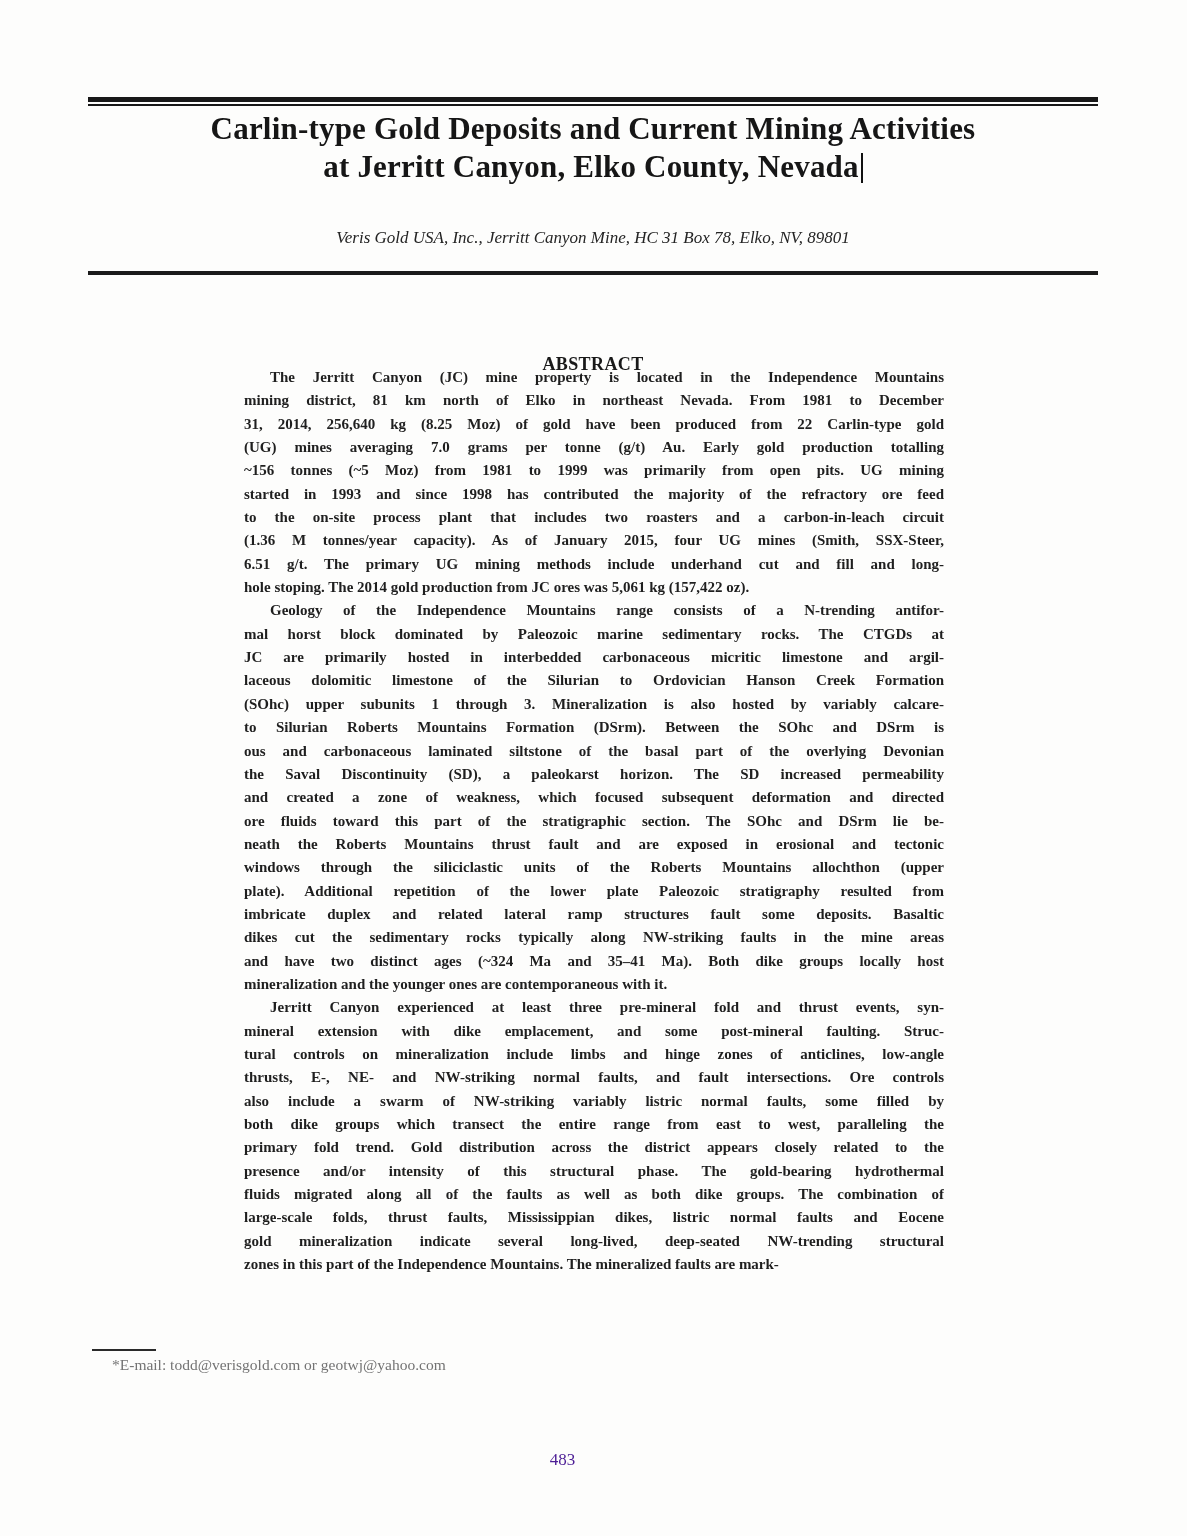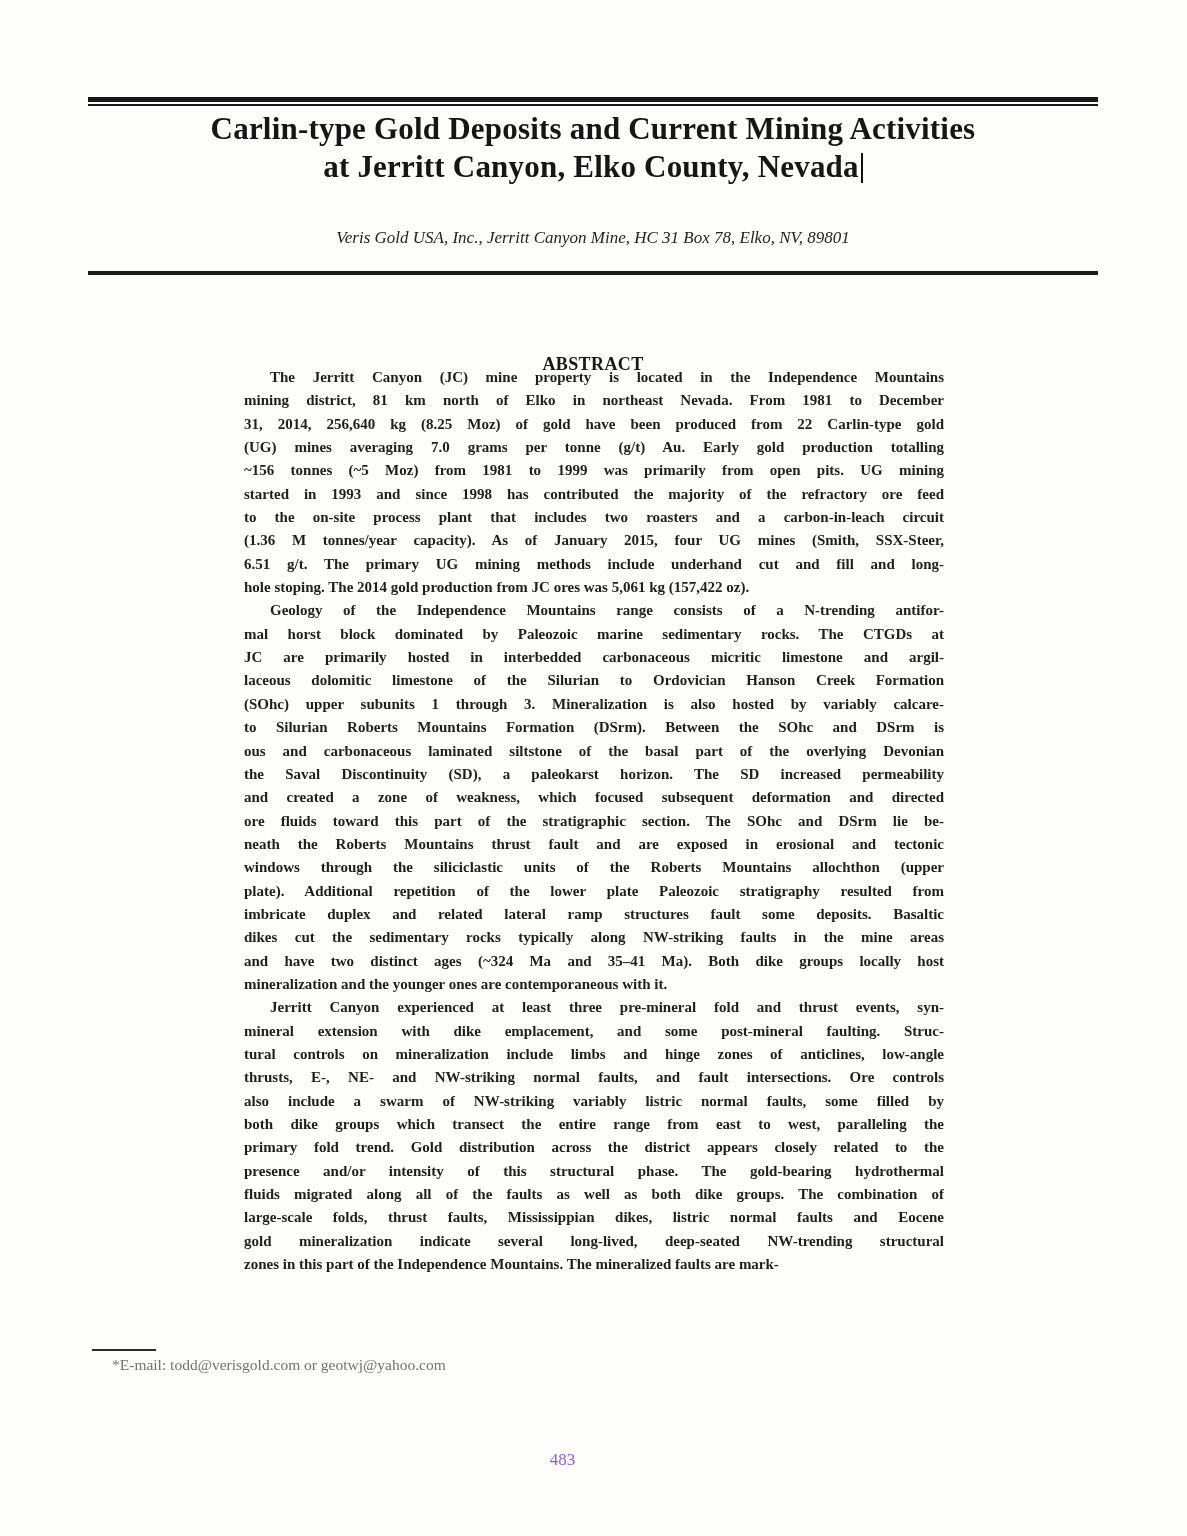--- a/index.html
+++ b/index.html
@@ -53,21 +53,21 @@
   .abstract-body .line.indent{text-indent:26px;}
   .footnote-rule{
     position:absolute;left:92px;top:1349px;width:64px;height:2px;background:#2a2a2a;
   }
   .footnote{
     position:absolute;left:112px;top:1356px;width:700px;
     font-size:15.5px;color:#737373;
   }
   .page-number{
     position:absolute;left:0;top:1450px;width:1125px;
-    text-align:center;font-size:17px;color:#8b5cf6;
+    text-align:center;font-size:17px;color:#4c1d95;
   }
 </style>
 </head>
 <body>
 
 <div class="page">
 
   <div class="rule-double"></div>
 
   <div class="title-block">

